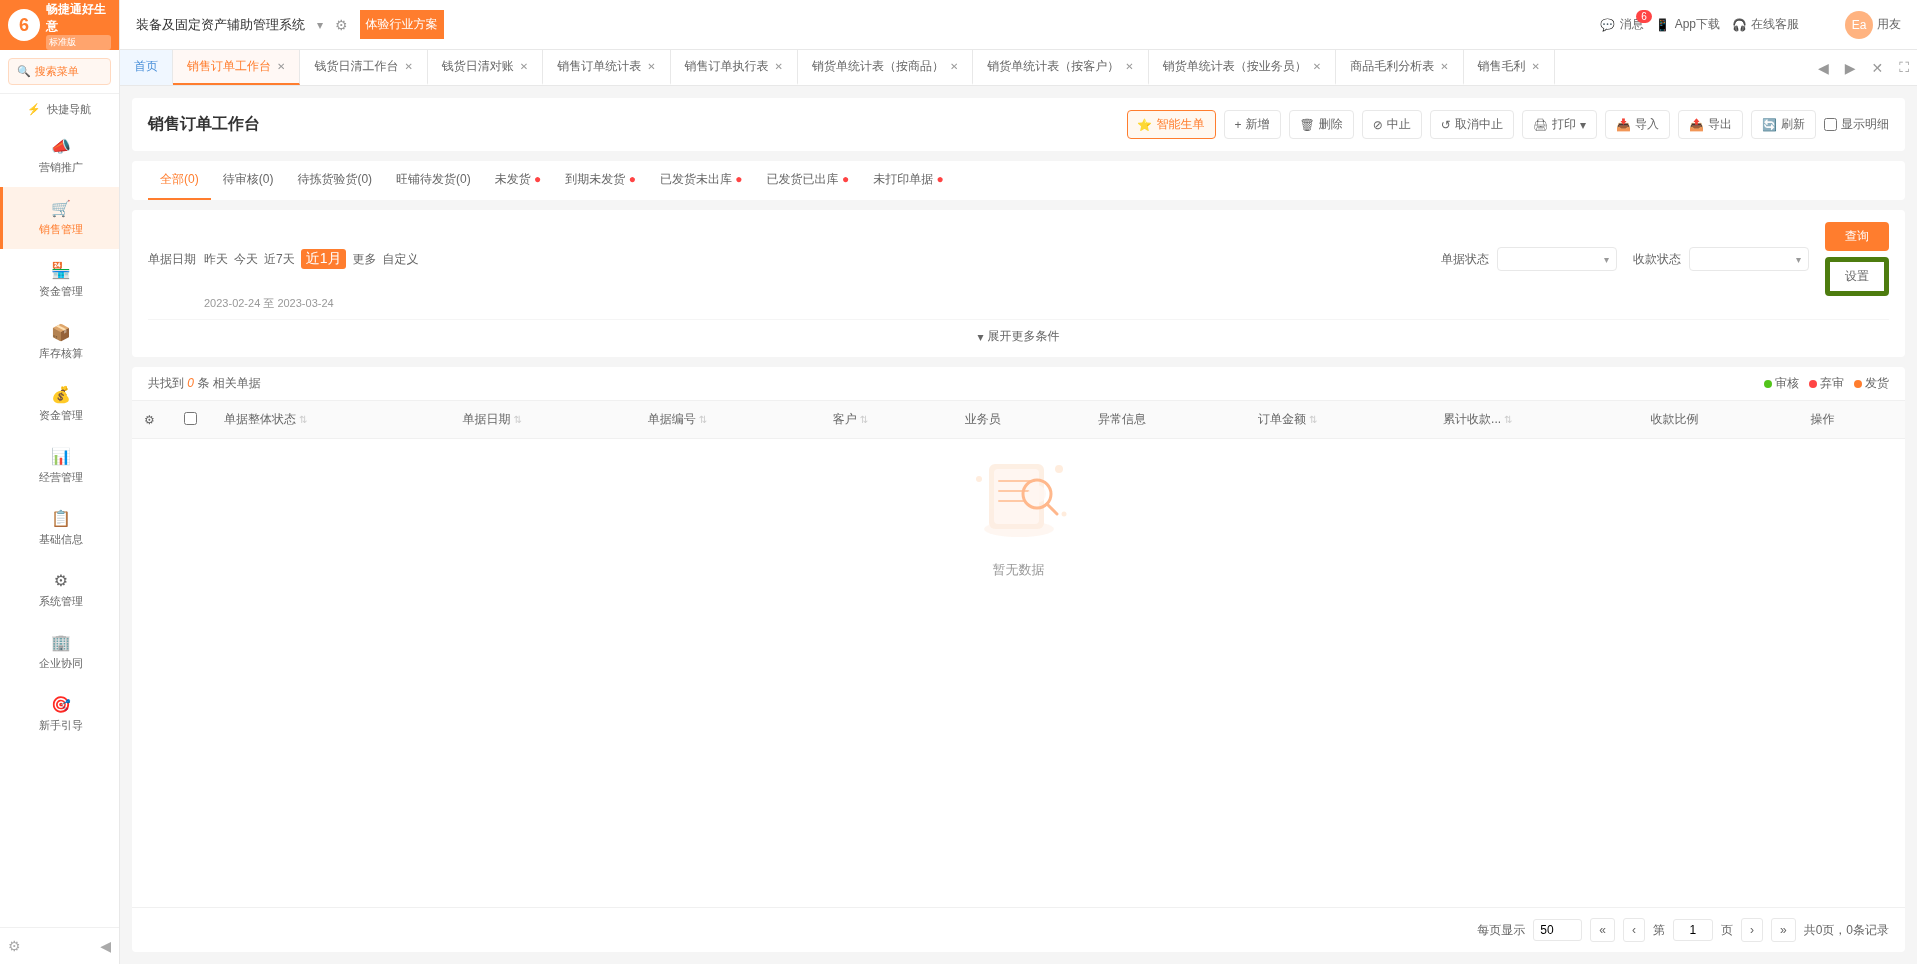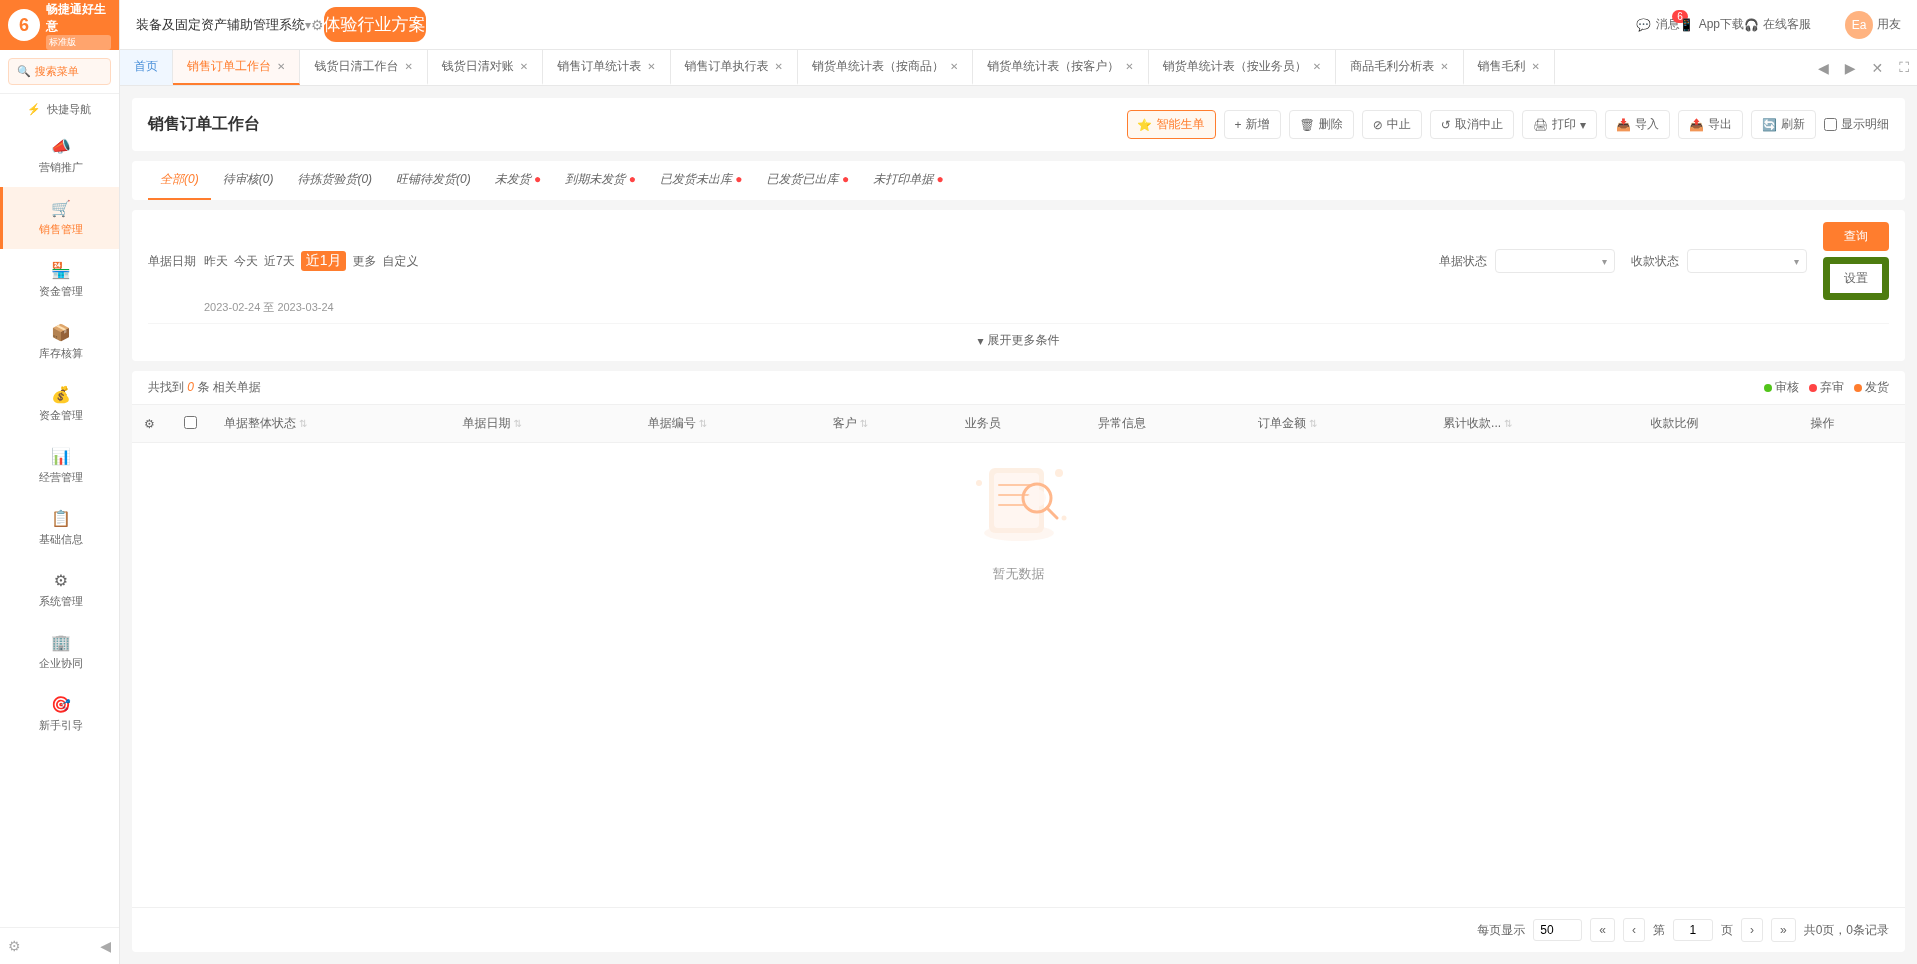--- a/index.html
+++ b/index.html
@@ -15,22 +15,22 @@
     .sidebar-item { padding: 12px 8px; display: flex; flex-direction: column; align-items: center; gap: 4px; cursor: pointer; color: #666; font-size: 11px; border-left: 3px solid transparent; }
     .sidebar-item.active { background: #fff2e8; color: #ff7d2e; border-left-color: #ff7d2e; }
     .sidebar-item-icon { font-size: 16px; }
     .sidebar-bottom { margin-top: auto; padding: 10px 8px; display: flex; justify-content: space-between; border-top: 1px solid #f0f0f0; }
     .sidebar-bottom-btn { color: #aaa; cursor: pointer; font-size: 14px; }
 
     
     .main { flex: 1; display: flex; flex-direction: column; overflow: hidden; }
 
     
-    .topbar { height: 50px; background: #fff; border-bottom: 1px solid #e8e8e8; display: flex; align-items: center; padding: 0 16px; flex-shrink: 0; }
-    .topbar-btn-orange { background: #ff7d2e; color: #fff; border: none; border-radius: 12px; padding: 6px 0; font-size: 17px; cursor: pointer; }
+    .topbar { height: 50px; background: #fff; border-bottom: 1px solid #e8e8e8; display: flex; align-items: center; padding: 0 16px; gap: 12px; flex-shrink: 0; }
+    .topbar-btn-orange { background: #ff7d2e; color: #fff; border: none; border-radius: 0; padding: 6px 6px; font-size: 12px; cursor: pointer; }
     .topbar-action-item { display: flex; align-items: center; gap: 4px; color: #666; font-size: 12px; cursor: pointer; position: relative; }
     .badge { background: #ff4444; color: #fff; border-radius: 8px; padding: 1px 5px; font-size: 10px; position: absolute; top: -6px; right: -8px; }
     .user-avatar { width: 28px; height: 28px; background: #ffb380; border-radius: 50%; display: flex; align-items: center; justify-content: center; color: #fff; font-size: 12px; margin-left: 34px; }
     .gear-icon { color: #999; cursor: pointer; font-size: 14px; }
 
     
     .tabbar { height: 36px; background: #fff; border-bottom: 1px solid #e8e8e8; display: flex; align-items: stretch; flex-shrink: 0; overflow: hidden; }
     .tab { padding: 0 14px; display: flex; align-items: center; gap: 6px; color: #666; font-size: 12px; cursor: pointer; border-right: 1px solid #e8e8e8; white-space: nowrap; border-bottom: 2px solid transparent; }
     .tab.active { color: #ff7d2e; border-bottom-color: #ff7d2e; background: #fff8f5; }
     .tab-close { color: #999; font-size: 10px; cursor: pointer; }
@@ -44,37 +44,37 @@
     
     .page-header { background: #fff; border-radius: 4px; padding: 12px 16px; display: flex; align-items: center; justify-content: space-between; flex-shrink: 0; }
     .page-title { font-size: 16px; font-weight: bold; color: #333; }
     .page-actions { display: flex; align-items: center; gap: 8px; }
     .action-btn { display: flex; align-items: center; gap: 4px; padding: 5px 10px; border: 1px solid #e8e8e8; border-radius: 4px; background: #fff; color: #666; font-size: 12px; cursor: pointer; }
     .action-btn-orange-outline { border-color: #ff7d2e; color: #ff7d2e; }
     .checkbox-label { display: flex; align-items: center; gap: 4px; color: #666; font-size: 12px; cursor: pointer; }
 
     
     .subtab-bar { background: #fff; border-radius: 4px; padding: 0 16px; display: flex; align-items: stretch; flex-shrink: 0; }
-    .subtab { padding: 10px 12px; color: #666; font-size: 12px; cursor: pointer; border-bottom: 2px solid transparent; white-space: nowrap; font-style: italic; }
+    .subtab { padding: 10px 12px; color: #666; font-size: 12px; cursor: pointer; border-bottom: 2px solid transparent; white-space: nowrap; }
     .subtab.active { color: #ff7d2e; border-bottom-color: #ff7d2e; }
 
     
     .filter-area { background: #fff; border-radius: 4px; padding: 12px 16px; flex-shrink: 0; }
     .filter-row { display: flex; align-items: center; gap: 16px; flex-wrap: wrap; }
     .filter-item { display: flex; align-items: center; gap: 8px; }
     .filter-label { color: #666; font-size: 12px; white-space: nowrap; }
     .filter-date-options { display: flex; align-items: center; gap: 6px; }
     .date-option { color: #666; font-size: 12px; cursor: pointer; }
     .date-option.active-month { background: #ff7d2e; color: #fff; border-radius: 3px; padding: 1px 5px; font-size: 14px; }
     .filter-select { border: 1px solid #e8e8e8; border-radius: 4px; padding: 4px 24px 4px 8px; color: #333; font-size: 12px; background: #fff; cursor: pointer; min-width: 120px; appearance: none; }
     .filter-select-wrapper { position: relative; }
     .filter-select-wrapper::after { content: '▾'; position: absolute; right: 8px; top: 50%; transform: translateY(-50%); color: #999; font-size: 10px; pointer-events: none; }
     .expand-btn { display: flex; align-items: center; gap: 4px; color: #666; font-size: 12px; cursor: pointer; margin: 0 auto; }
     .query-btn { background: #ff7d2e; color: #fff; border: none; border-radius: 4px; padding: 6px 20px; font-size: 12px; cursor: pointer; }
-    .settings-btn { background: #fff; color: #666; border: 7px solid #4d7c0f; border-radius: 4px; padding: 6px 14px; font-size: 12px; cursor: pointer; }
+    .settings-btn { background: #fff; color: #666; border: 5px solid #4d7c0f; border-radius: 4px; padding: 6px 14px; font-size: 12px; cursor: pointer; }
     .filter-actions { display: flex; flex-direction: column; gap: 6px; margin-left: auto; }
 
     
     .table-area { background: #fff; border-radius: 4px; flex: 1; display: flex; flex-direction: column; overflow: hidden; }
     .table-info-bar { padding: 8px 16px; display: flex; align-items: center; justify-content: space-between; border-bottom: 1px solid #f0f0f0; flex-shrink: 0; }
     .table-bulk-actions { display: flex; align-items: center; gap: 10px; }
     .bulk-action { display: flex; align-items: center; gap: 3px; color: #666; font-size: 12px; cursor: pointer; }
     .bulk-action-dot { width: 8px; height: 8px; border-radius: 50%; display: inline-block; }
     .dot-green { background: #52c41a; }
     .dot-red { background: #ff4444; }

